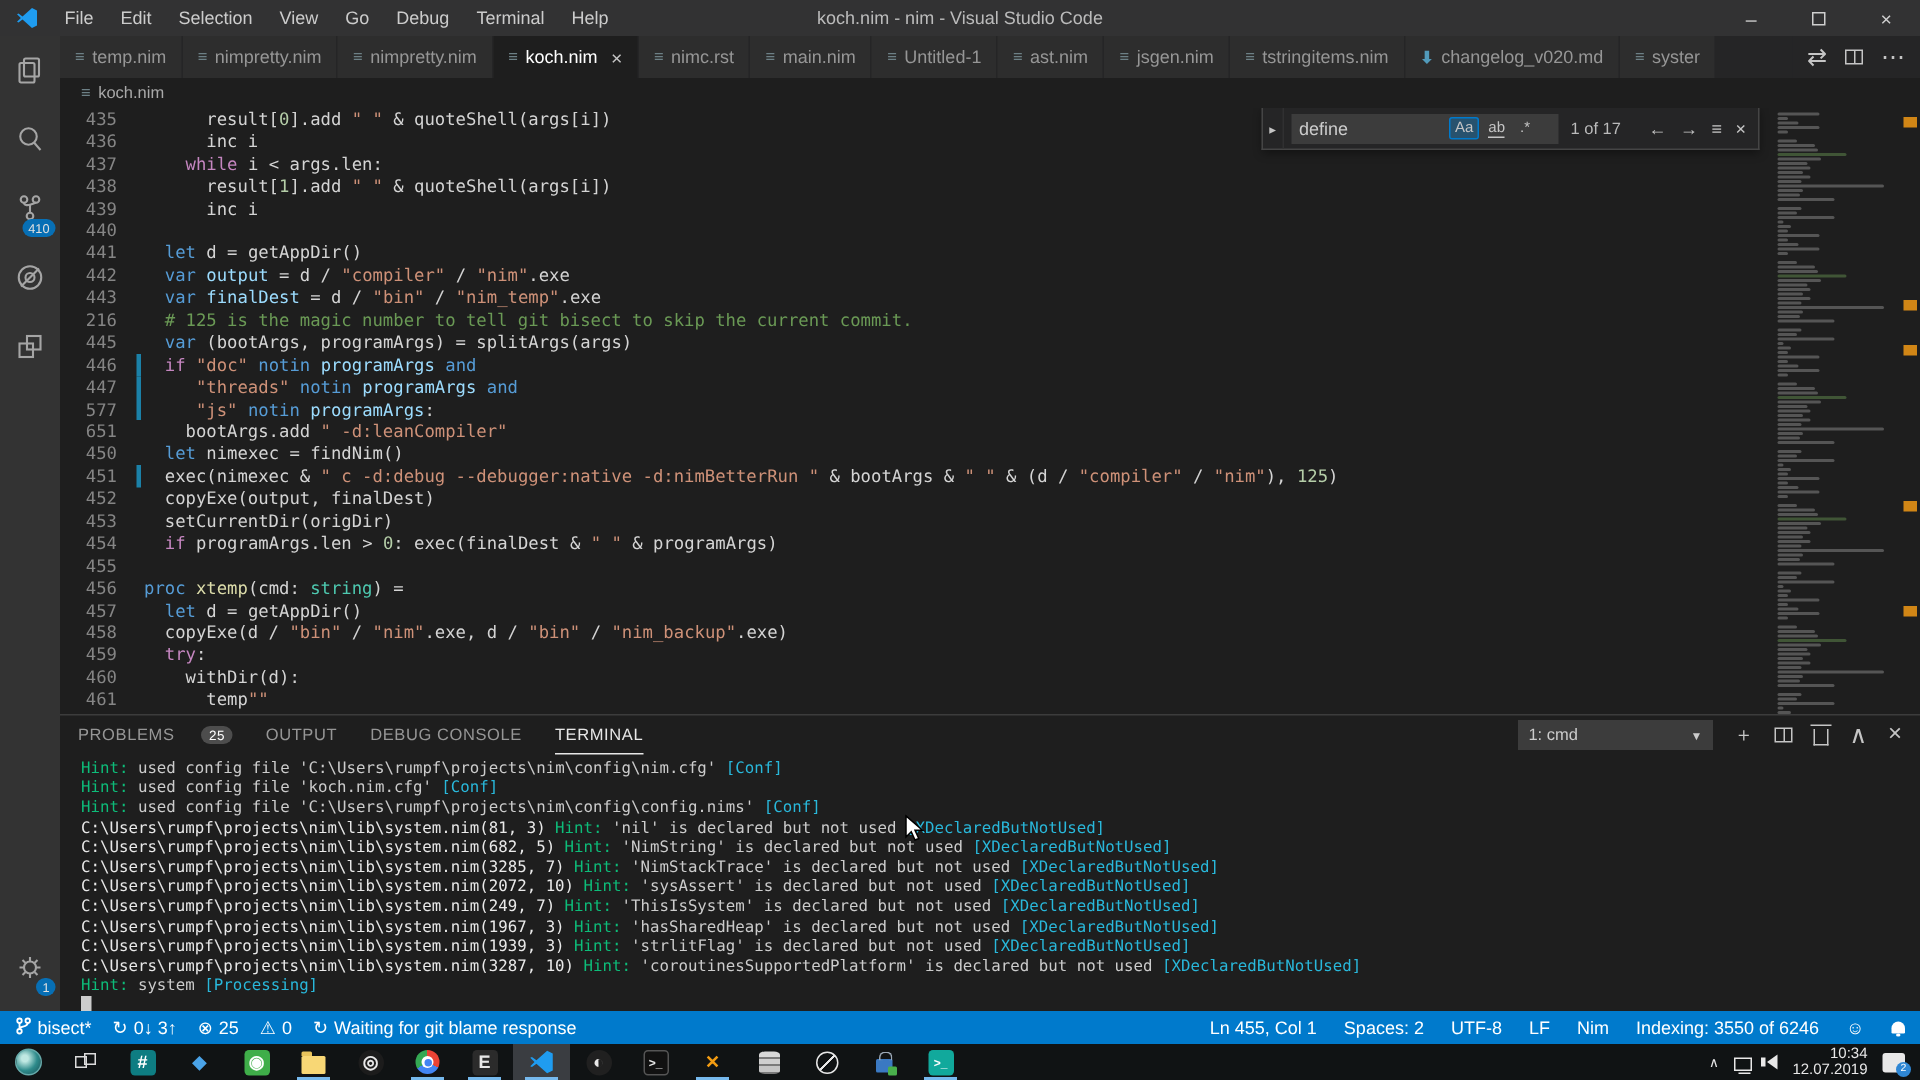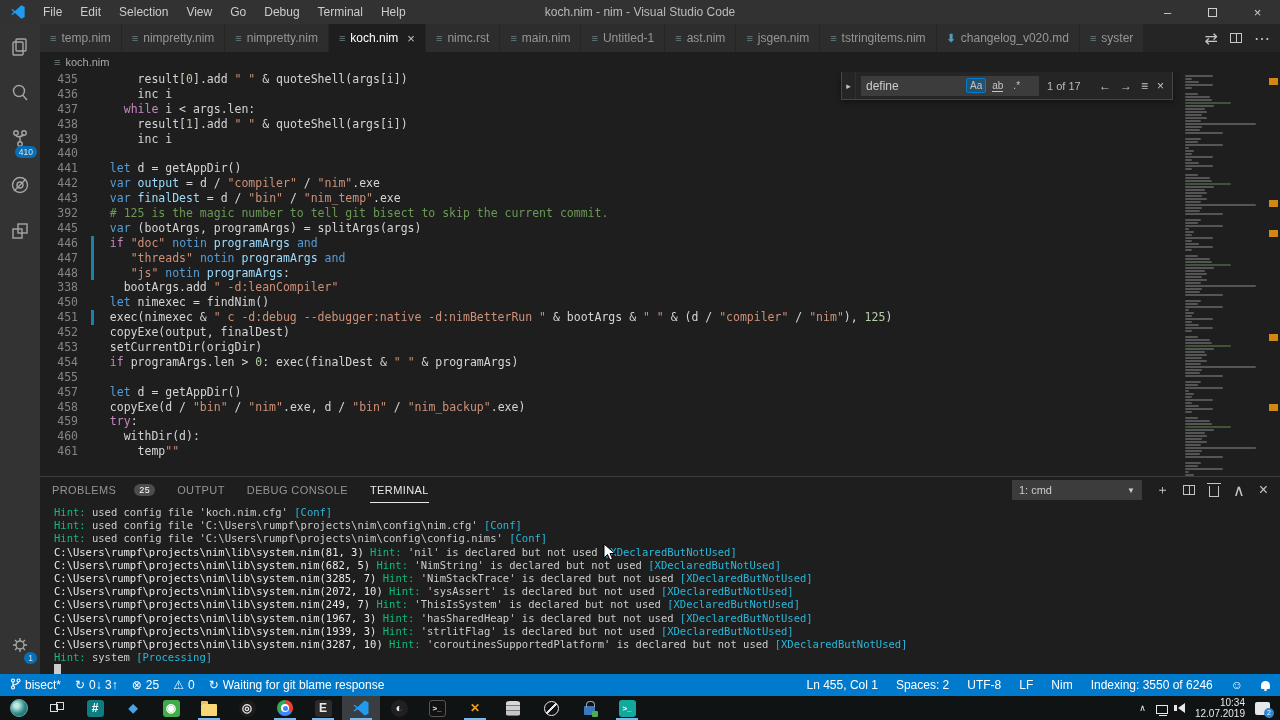--- a/index.html
+++ b/index.html
@@ -311,46 +311,46 @@
               <span class="gutter">442</span>
               <span class="modbar"></span>
               <span class="ltext"><span class="tk-p">  </span><span class="tk-k">var</span><span class="tk-v"> output</span><span class="tk-p"> = d / </span><span class="tk-s">"compiler"</span><span class="tk-p"> / </span><span class="tk-s">"nim"</span><span class="tk-p">.exe</span></span>
             </div>
             <div class="code-line">
               <span class="gutter">443</span>
               <span class="modbar"></span>
               <span class="ltext"><span class="tk-p">  </span><span class="tk-k">var</span><span class="tk-v"> finalDest</span><span class="tk-p"> = d / </span><span class="tk-s">"bin"</span><span class="tk-p"> / </span><span class="tk-s">"nim_temp"</span><span class="tk-p">.exe</span></span>
             </div>
             <div class="code-line">
-              <span class="gutter">392</span>
+              <span class="gutter">216</span>
               <span class="modbar"></span>
               <span class="ltext"><span class="tk-m">  # 125 is the magic number to tell git bisect to skip the current commit.</span></span>
             </div>
             <div class="code-line">
               <span class="gutter">445</span>
               <span class="modbar"></span>
               <span class="ltext"><span class="tk-p">  </span><span class="tk-k">var</span><span class="tk-p"> (bootArgs, programArgs) = splitArgs(args)</span></span>
             </div>
             <div class="code-line">
               <span class="gutter">446</span>
               <span class="modbar mod"></span>
               <span class="ltext"><span class="tk-p">  </span><span class="tk-c">if</span><span class="tk-p"> </span><span class="tk-s">"doc"</span><span class="tk-p"> </span><span class="tk-k">notin</span><span class="tk-v"> programArgs</span><span class="tk-p"> </span><span class="tk-k">and</span></span>
             </div>
             <div class="code-line">
               <span class="gutter">447</span>
               <span class="modbar mod"></span>
               <span class="ltext"><span class="tk-p">     </span><span class="tk-s">"threads"</span><span class="tk-p"> </span><span class="tk-k">notin</span><span class="tk-v"> programArgs</span><span class="tk-p"> </span><span class="tk-k">and</span></span>
             </div>
             <div class="code-line">
-              <span class="gutter">448</span>
+              <span class="gutter">577</span>
               <span class="modbar mod"></span>
               <span class="ltext"><span class="tk-p">     </span><span class="tk-s">"js"</span><span class="tk-p"> </span><span class="tk-k">notin</span><span class="tk-v"> programArgs</span><span class="tk-p">:</span></span>
             </div>
             <div class="code-line">
-              <span class="gutter">338</span>
+              <span class="gutter">651</span>
               <span class="modbar"></span>
               <span class="ltext"><span class="tk-p">    bootArgs.add </span><span class="tk-s">" -d:leanCompiler"</span></span>
             </div>
             <div class="code-line">
               <span class="gutter">450</span>
               <span class="modbar"></span>
               <span class="ltext"><span class="tk-p">  </span><span class="tk-k">let</span><span class="tk-p"> nimexec = findNim()</span></span>
             </div>
             <div class="code-line">
               <span class="gutter">451</span>
@@ -369,20 +369,25 @@
             </div>
             <div class="code-line">
               <span class="gutter">454</span>
               <span class="modbar"></span>
               <span class="ltext"><span class="tk-p">  </span><span class="tk-c">if</span><span class="tk-p"> programArgs.len &gt; </span><span class="tk-n">0</span><span class="tk-p">: exec(finalDest &amp; </span><span class="tk-s">" "</span><span class="tk-p"> &amp; programArgs)</span></span>
             </div>
             <div class="code-line">
               <span class="gutter">455</span>
               <span class="modbar"></span>
               <span class="ltext"></span>
+            </div>
+            <div class="code-line">
+              <span class="gutter">456</span>
+              <span class="modbar"></span>
+              <span class="ltext"><span class="tk-k">proc</span><span class="tk-f"> xtemp</span><span class="tk-p">(cmd: </span><span class="tk-t">string</span><span class="tk-p">) =</span></span>
             </div>
             <div class="code-line">
               <span class="gutter">457</span>
               <span class="modbar"></span>
               <span class="ltext"><span class="tk-p">  </span><span class="tk-k">let</span><span class="tk-p"> d = getAppDir()</span></span>
             </div>
             <div class="code-line">
               <span class="gutter">458</span>
               <span class="modbar"></span>
               <span class="ltext"><span class="tk-p">  copyExe(d / </span><span class="tk-s">"bin"</span><span class="tk-p"> / </span><span class="tk-s">"nim"</span><span class="tk-p">.exe, d / </span><span class="tk-s">"bin"</span><span class="tk-p"> / </span><span class="tk-s">"nim_backup"</span><span class="tk-p">.exe)</span></span>
@@ -588,22 +593,22 @@
               <span style="font-size:8px">▼</span>
             </div>
             <span style="font-size:13px">＋</span>
             <span class="split-ico"></span>
             <span class="trash-ico"></span>
             <span>∧</span>
             <span>×</span>
           </div>
         </div>
         <div class="terminal" id="terminal">
+            <div><span class="tm-g">Hint: </span><span class="tm-w">used config file 'C:\Users\rumpf\projects\nim\config\nim.cfg' </span><span class="tm-b">[Conf]</span></div>
             <div><span class="tm-g">Hint: </span><span class="tm-w">used config file 'koch.nim.cfg' </span><span class="tm-b">[Conf]</span></div>
-            <div><span class="tm-g">Hint: </span><span class="tm-w">used config file 'C:\Users\rumpf\projects\nim\config\nim.cfg' </span><span class="tm-b">[Conf]</span></div>
             <div><span class="tm-g">Hint: </span><span class="tm-w">used config file 'C:\Users\rumpf\projects\nim\config\config.nims' </span><span class="tm-b">[Conf]</span></div>
             <div><span class="tm-wb">C:\Users\rumpf\projects\nim\lib\system.nim(81, 3) </span><span class="tm-g">Hint: </span><span class="tm-w">'nil' is declared but not used </span><span class="tm-b">[XDeclaredButNotUsed]</span></div>
             <div><span class="tm-wb">C:\Users\rumpf\projects\nim\lib\system.nim(682, 5) </span><span class="tm-g">Hint: </span><span class="tm-w">'NimString' is declared but not used </span><span class="tm-b">[XDeclaredButNotUsed]</span></div>
             <div><span class="tm-wb">C:\Users\rumpf\projects\nim\lib\system.nim(3285, 7) </span><span class="tm-g">Hint: </span><span class="tm-w">'NimStackTrace' is declared but not used </span><span class="tm-b">[XDeclaredButNotUsed]</span></div>
             <div><span class="tm-wb">C:\Users\rumpf\projects\nim\lib\system.nim(2072, 10) </span><span class="tm-g">Hint: </span><span class="tm-w">'sysAssert' is declared but not used </span><span class="tm-b">[XDeclaredButNotUsed]</span></div>
             <div><span class="tm-wb">C:\Users\rumpf\projects\nim\lib\system.nim(249, 7) </span><span class="tm-g">Hint: </span><span class="tm-w">'ThisIsSystem' is declared but not used </span><span class="tm-b">[XDeclaredButNotUsed]</span></div>
             <div><span class="tm-wb">C:\Users\rumpf\projects\nim\lib\system.nim(1967, 3) </span><span class="tm-g">Hint: </span><span class="tm-w">'hasSharedHeap' is declared but not used </span><span class="tm-b">[XDeclaredButNotUsed]</span></div>
             <div><span class="tm-wb">C:\Users\rumpf\projects\nim\lib\system.nim(1939, 3) </span><span class="tm-g">Hint: </span><span class="tm-w">'strlitFlag' is declared but not used </span><span class="tm-b">[XDeclaredButNotUsed]</span></div>
             <div><span class="tm-wb">C:\Users\rumpf\projects\nim\lib\system.nim(3287, 10) </span><span class="tm-g">Hint: </span><span class="tm-w">'coroutinesSupportedPlatform' is declared but not used </span><span class="tm-b">[XDeclaredButNotUsed]</span></div>
             <div><span class="tm-g">Hint: </span><span class="tm-w">system </span><span class="tm-b">[Processing]</span></div>

